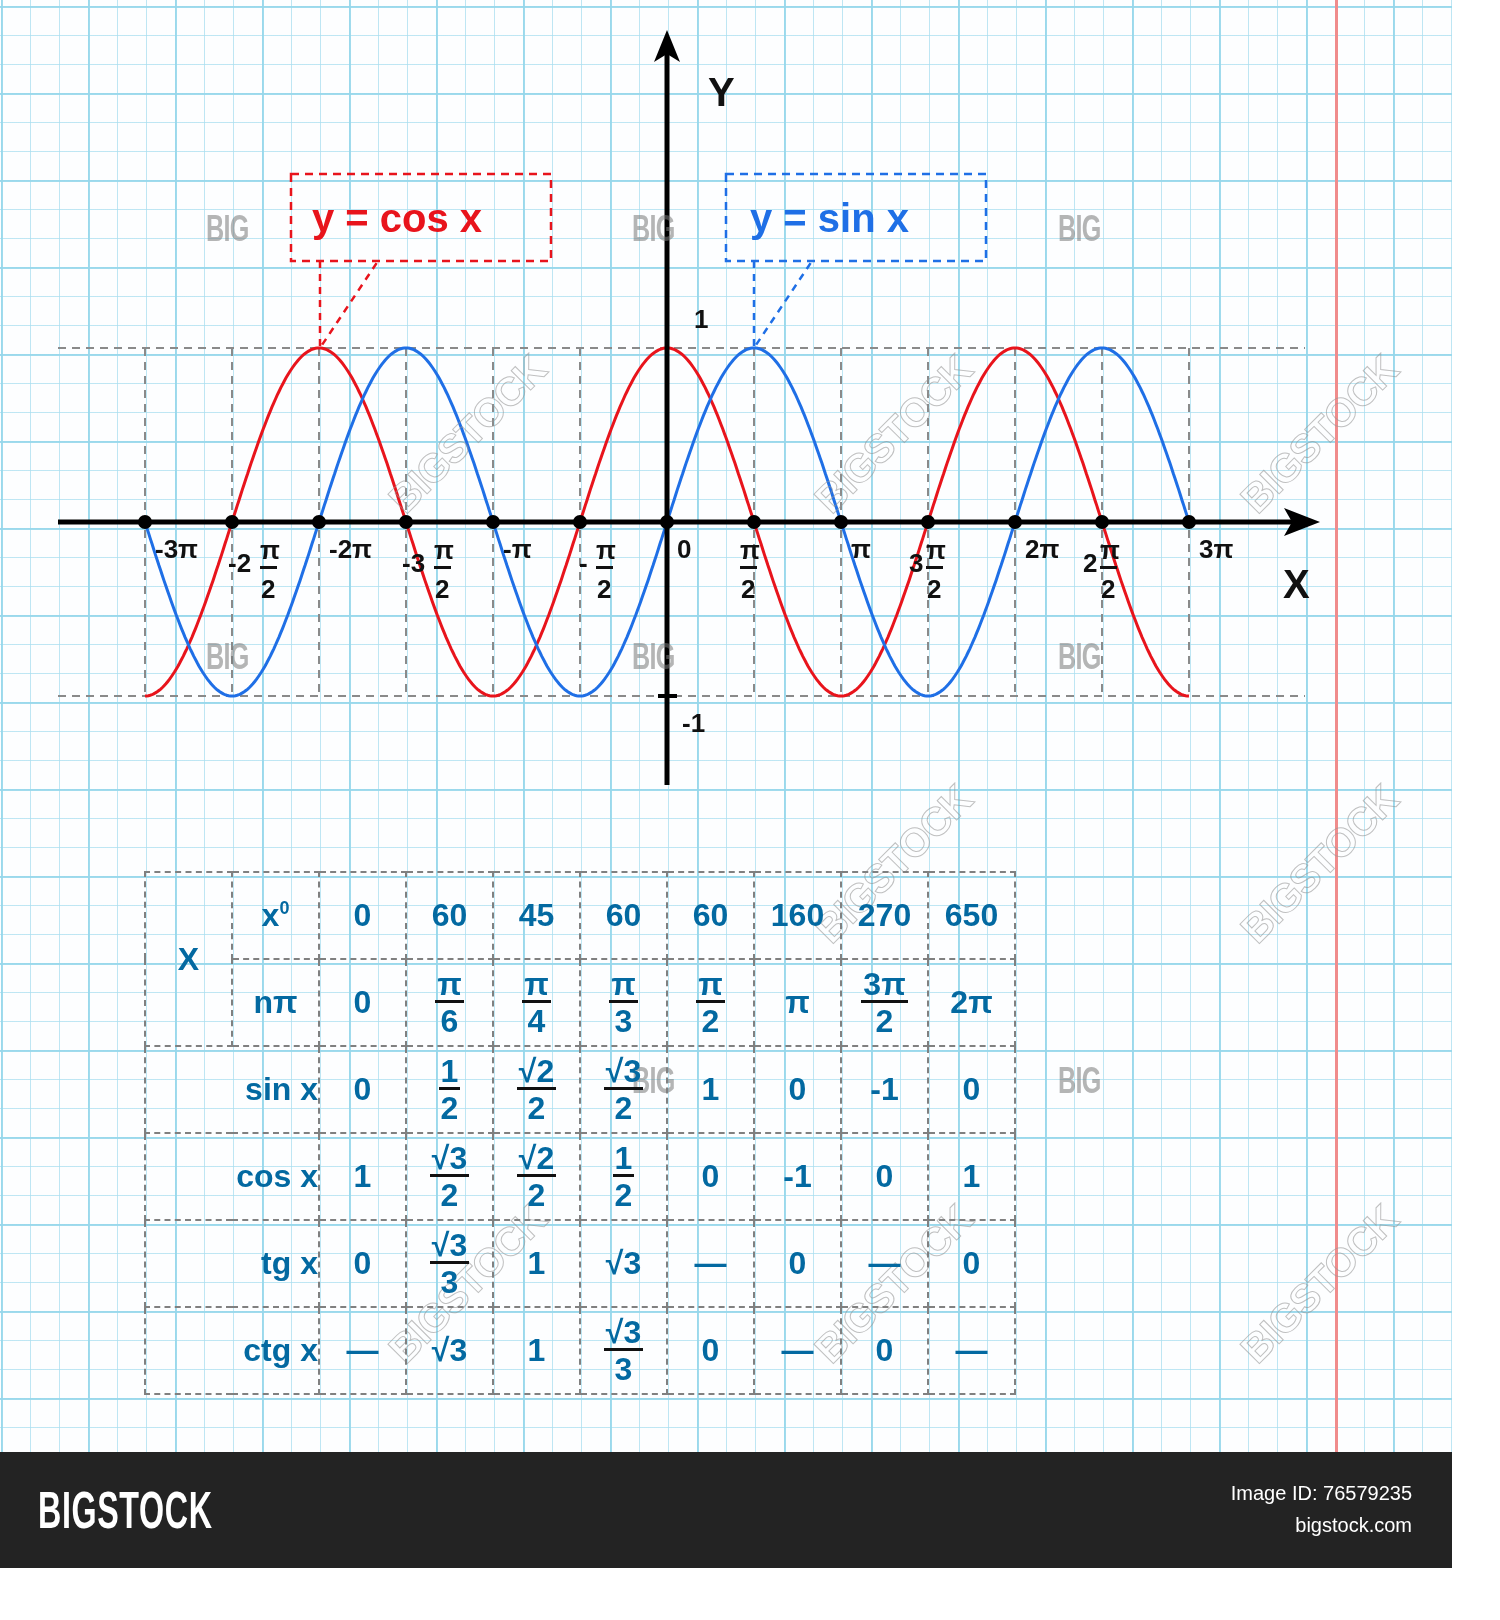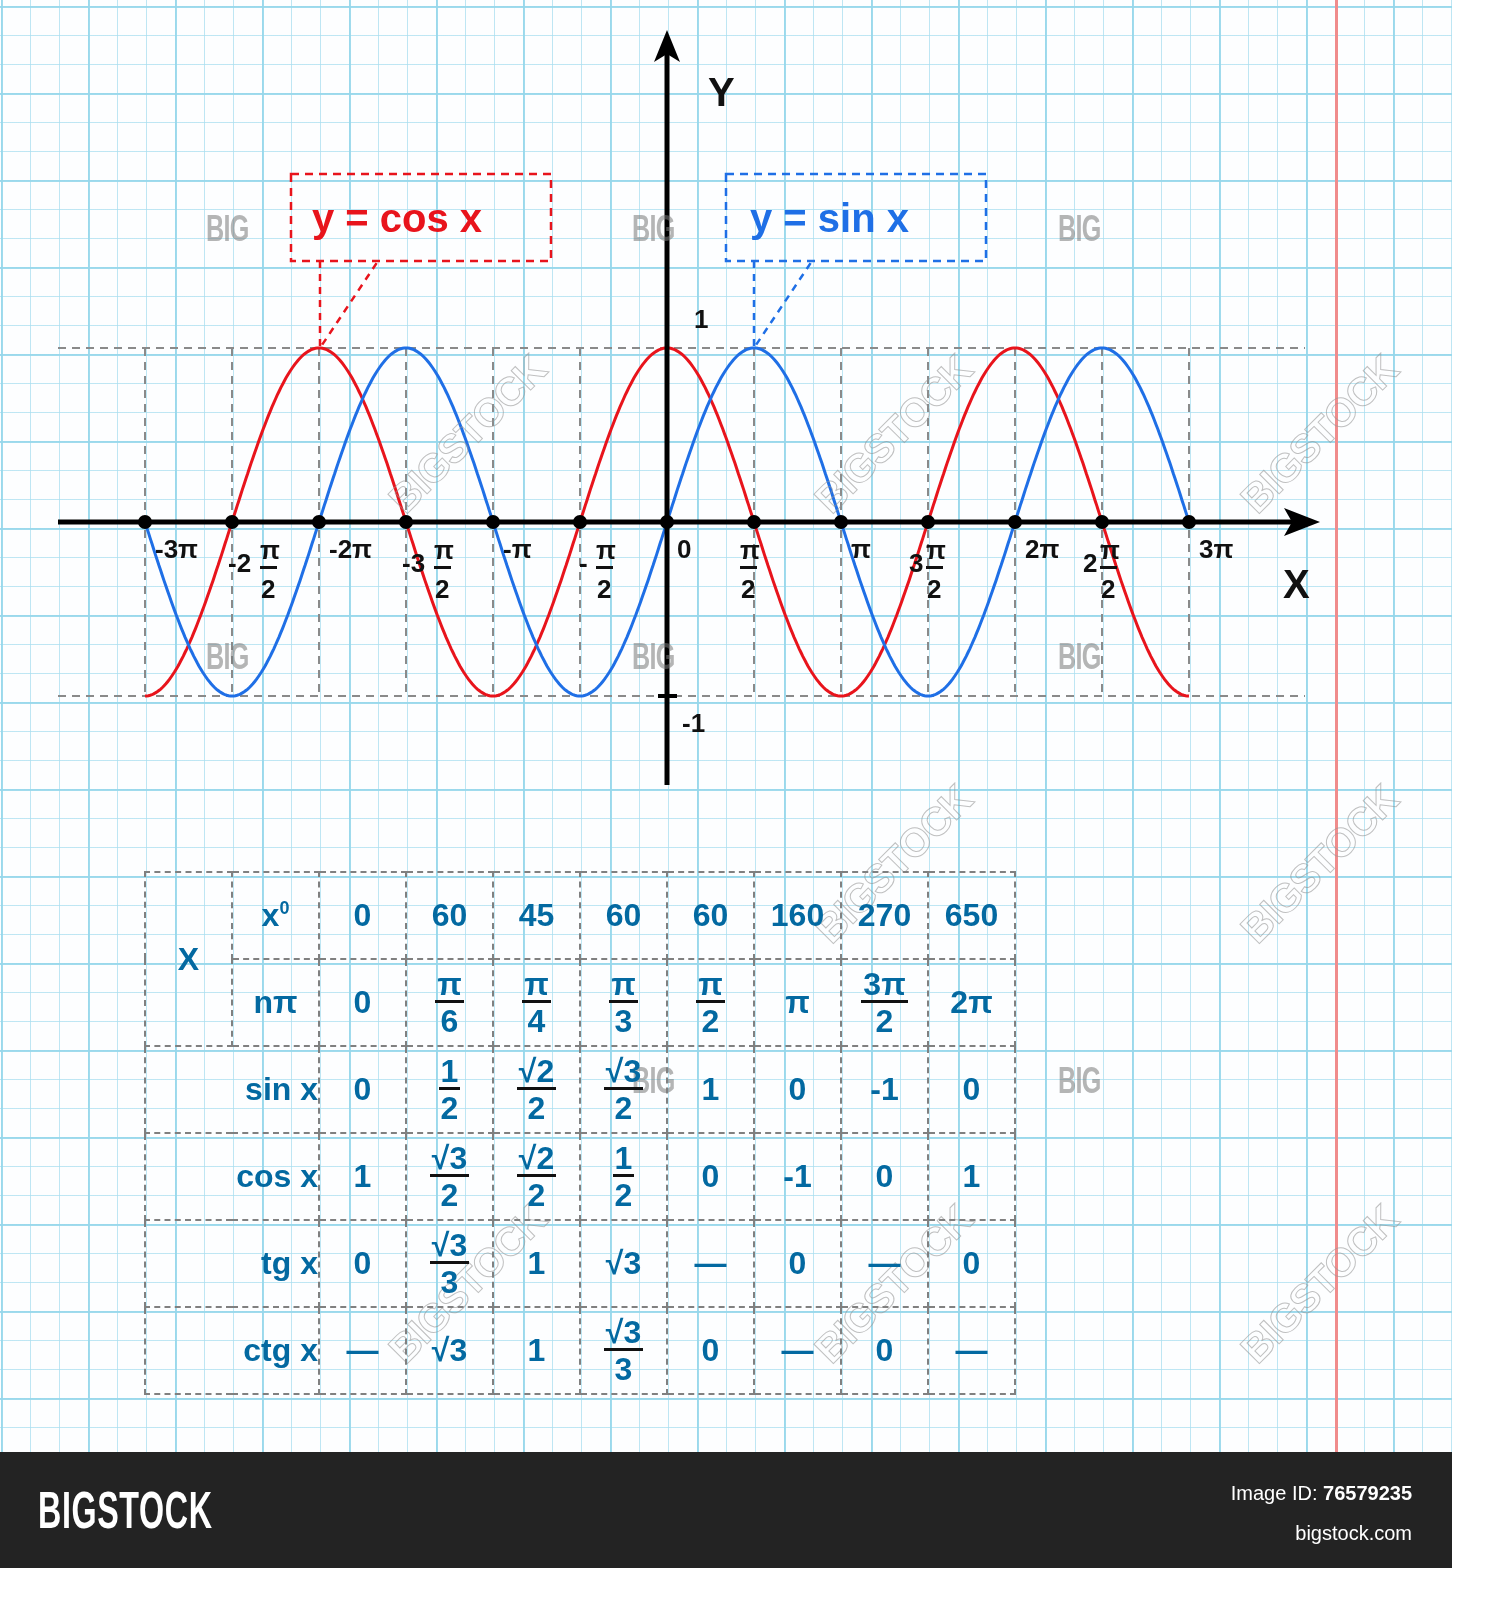--- a/index.html
+++ b/index.html
@@ -29,22 +29,22 @@
   #trig-table td.row-label { text-align:right; padding-left:28px; font-size:32px; }
   .frac { display:inline-flex; flex-direction:column; align-items:center; line-height:1; vertical-align:middle; }
   .frac .num { padding:0 2px; border-bottom:3px solid #111; }
   .frac .den { padding-top:2px; }
   .big-x { font-size:62px; }
   .small-lbl { font-size:26px; }
 
   #footer { position:absolute; left:0; top:1452px; width:1452px; height:116px; background:#232323; }
   #footer .brand { position:absolute; left:38px; top:28px; color:#fff; font-size:52px; font-weight:bold; transform:scaleX(0.62); transform-origin:left top; letter-spacing:1px; font-family:"Liberation Sans", sans-serif; }
   #footer .imgid { position:absolute; right:40px; top:30px; color:#fff; font-size:20px; }
-  #footer .imgid b { font-weight:bold; }
-  #footer .site { position:absolute; right:40px; top:62px; color:#fff; font-size:20px;margin-top:8px; }
+  #footer .imgid b { font-weight:normal; }
+  #footer .site { position:absolute; right:40px; top:62px; color:#fff; font-size:20px; }
 </style>
 </head>
 <body>
 
 <div id="paper"></div>
 <div id="margin-line"></div>
 
 <svg id="chart" viewBox="0 0 1452 820" xmlns="http://www.w3.org/2000/svg">
   <g id="guides">
       <line x1="58" y1="348" x2="1305" y2="348" stroke="#8a8a8a" stroke-width="2" stroke-dasharray="8,6"></line>

